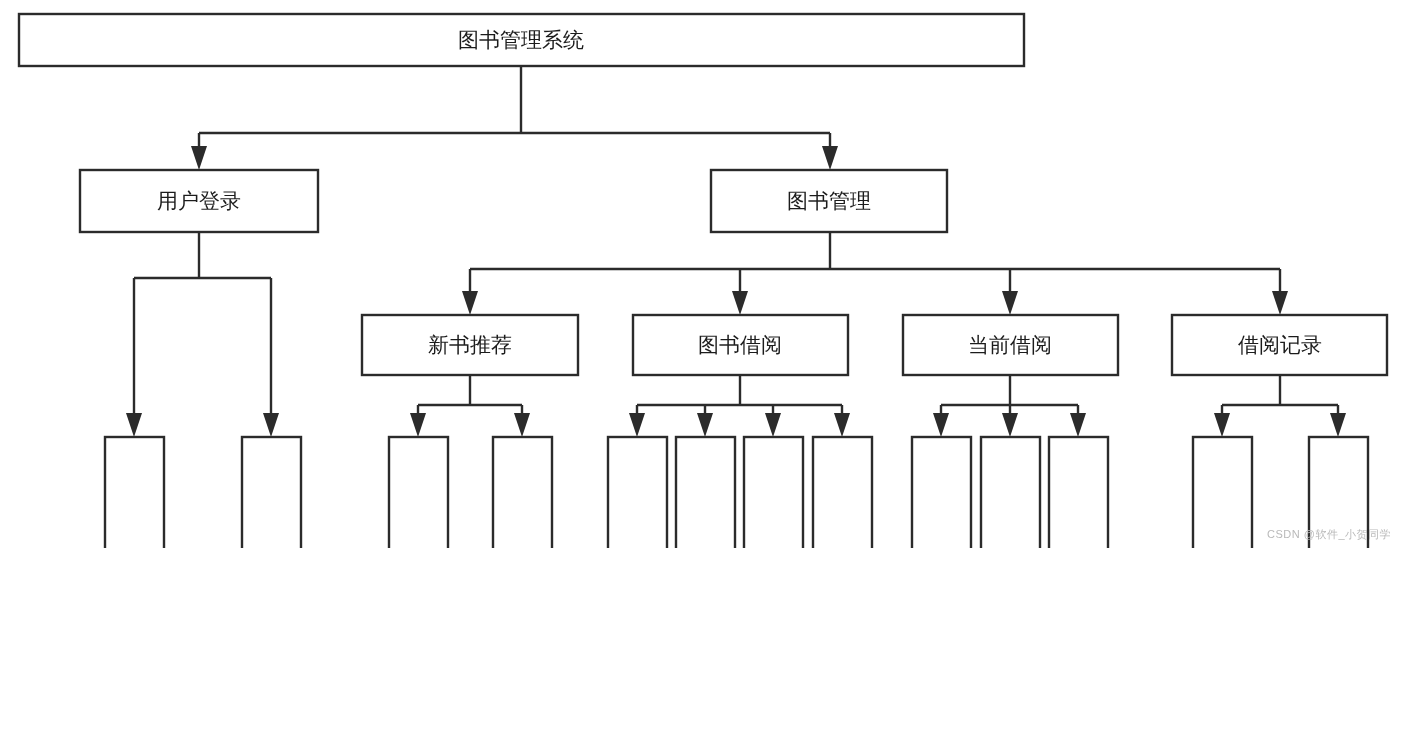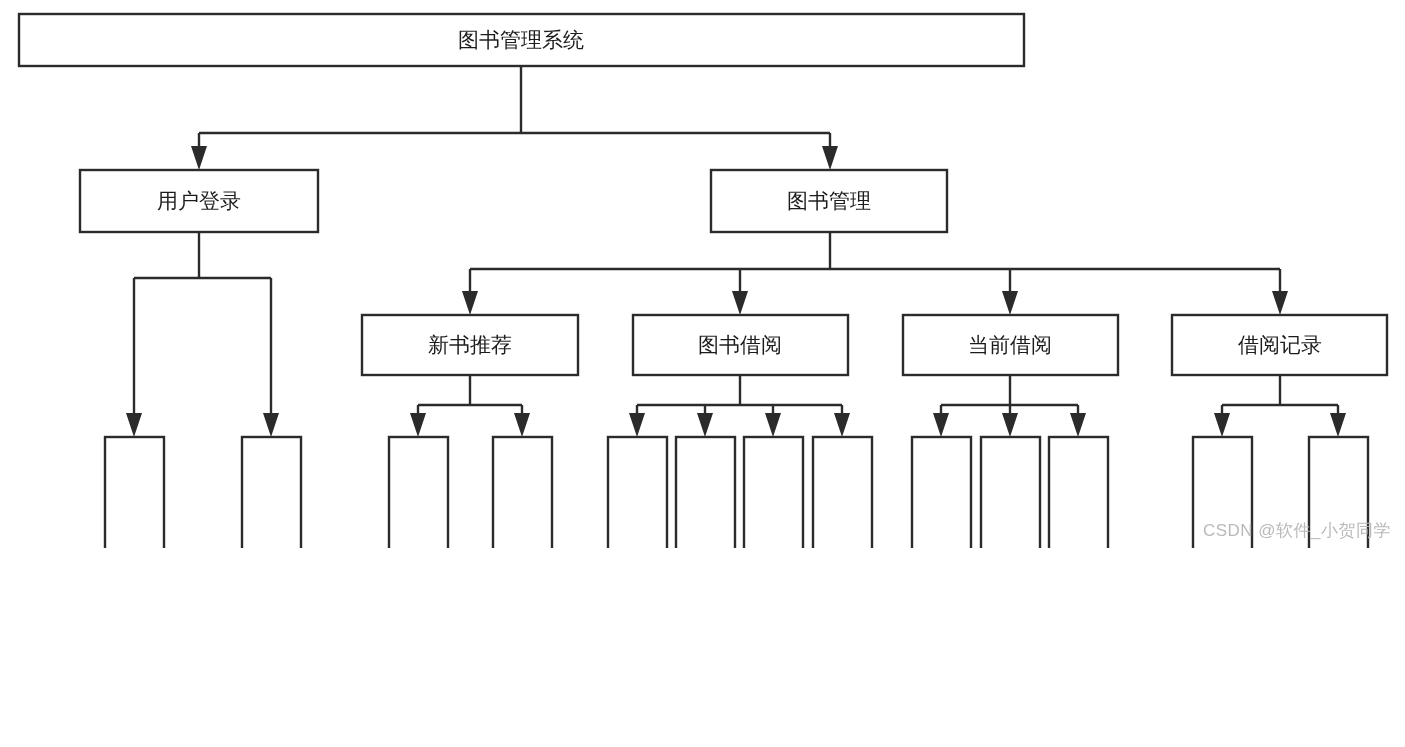--- a/index.html
+++ b/index.html
@@ -58,21 +58,21 @@
     align-items: center;
     justify-content: center;
     white-space: nowrap;
     pointer-events: none;
   }
   .watermark {
     position: absolute;
     right: 14px;
     bottom: 6px;
     font-family: "Liberation Sans", "DejaVu Sans", sans-serif;
-    font-size: 17px;
+    font-size: 11px;
     color: #b9b9b9;
     letter-spacing: 0.5px;
     white-space: nowrap;
   }
 </style>
 </head>
 <body>
 
 <div id="diagram-root">
 

